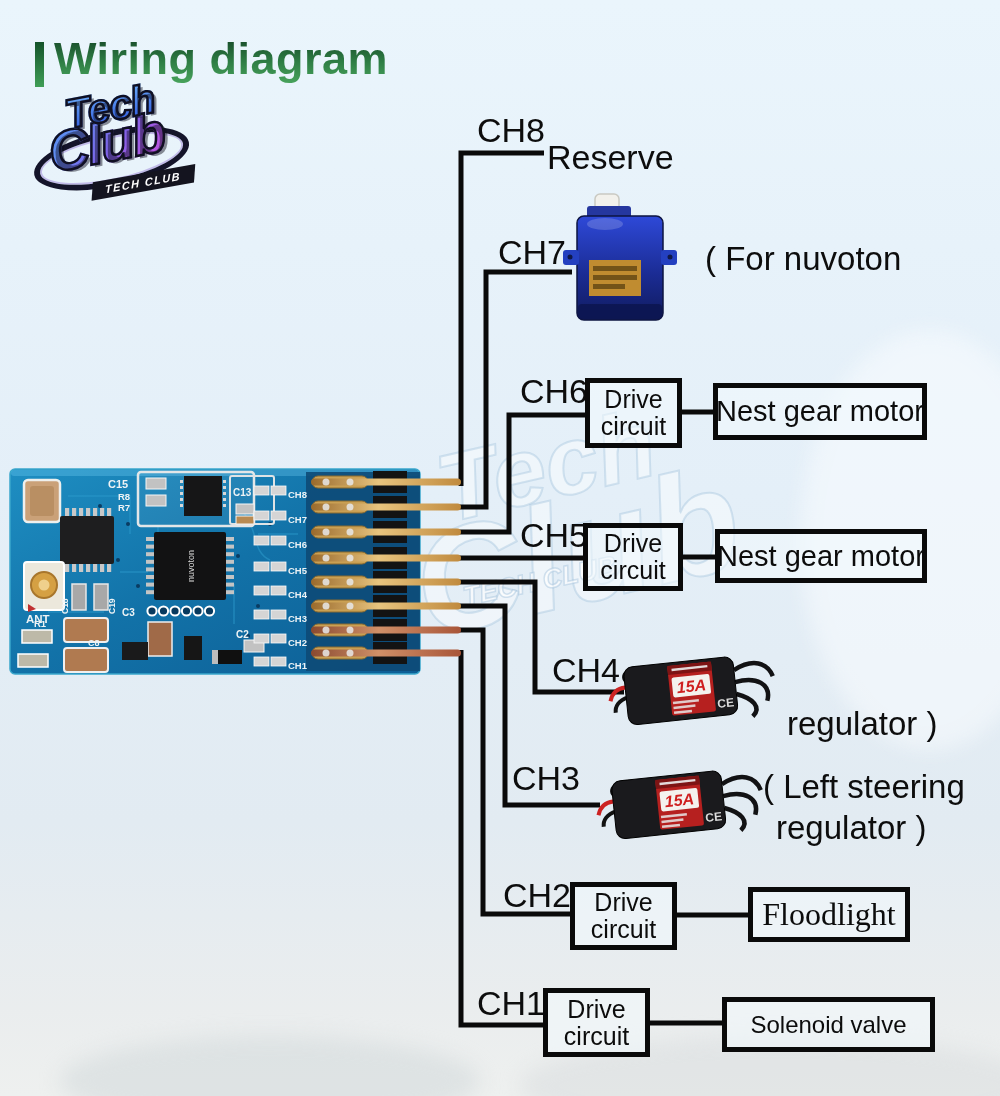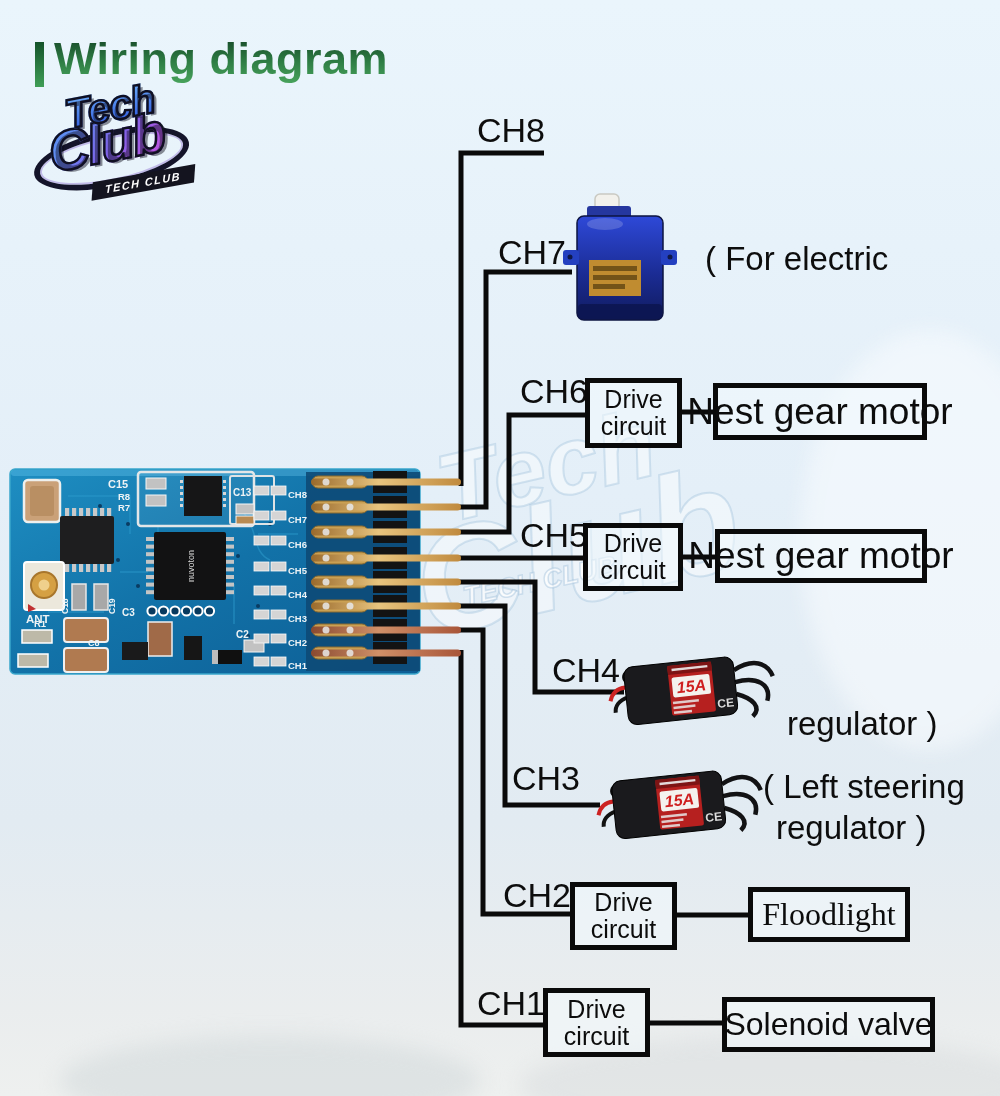--- a/index.html
+++ b/index.html
@@ -57,23 +57,23 @@
 
   
   .ch-label { position:absolute; font-size:34px; font-weight:500; color:#0d0d0d; }
   .note { position:absolute; font-size:33px; font-weight:500; color:#0d0d0d; }
 
   
   .dbox { position:absolute; border:5px solid #0a0a0a; background:rgba(243,249,253,.55);
     display:flex; align-items:center; justify-content:center; text-align:center; }
   .drive { font-size:25px; font-weight:500; line-height:1.08; }
   .load  { font-weight:500; white-space:nowrap; }
-  #box-motor6, #box-motor5 { font-size:37px; }
+  #box-motor6, #box-motor5 { font-size:29px; }
   #box-flood { font-size:32px;font-family:Liberation Serif, serif; }
-  #box-solenoid { font-size:32px;text-align:center; }
+  #box-solenoid { font-size:24px;text-align:center; }
 
   .compsvg { position:absolute; }
 </style>
 </head>
 <body>
 
 <div id="stage">
 
   <div class="cloud" id="cloud1"></div>
   <div class="cloud" id="cloud2"></div>
@@ -430,22 +430,23 @@
 
   <div class="ch-label" style="left:477px; top:111px;">CH8</div>
   <div class="ch-label" style="left:498px; top:233px;">CH7</div>
   <div class="ch-label" style="left:520px; top:372px;">CH6</div>
   <div class="ch-label" style="left:520px; top:516px;">CH5</div>
   <div class="ch-label" style="left:552px; top:651px;">CH4</div>
   <div class="ch-label" style="left:512px; top:759px;">CH3</div>
   <div class="ch-label" style="left:503px; top:876px;">CH2</div>
   <div class="ch-label" style="left:477px; top:984px;">CH1</div>
 
-
-  <div class="note" style="left:705px; top:240px;">( For electric</div>
+  <div class="ch-label" style="left:547px; top:138px;">Reserve</div>
+
+  <div class="note" style="left:705px; top:240px;">( For nuvoton</div>
   <div class="note" style="left:787px; top:705px;">regulator )</div>
   <div class="note" style="left:763px; top:768px;">( Left steering</div>
   <div class="note" style="left:776px; top:809px;">regulator )</div>
 
   <div class="dbox drive" style="left:585px; top:378px; width:97px;  height:70px;">Drive circuit</div>
   <div class="dbox load" id="box-motor6" style="left:713px; top:383px; width:214px; height:57px;">Nest gear motor</div>
 
   <div class="dbox drive" style="left:583px; top:523px; width:100px; height:68px;">Drive circuit</div>
   <div class="dbox load" id="box-motor5" style="left:715px; top:529px; width:212px; height:54px;">Nest gear motor</div>
 

